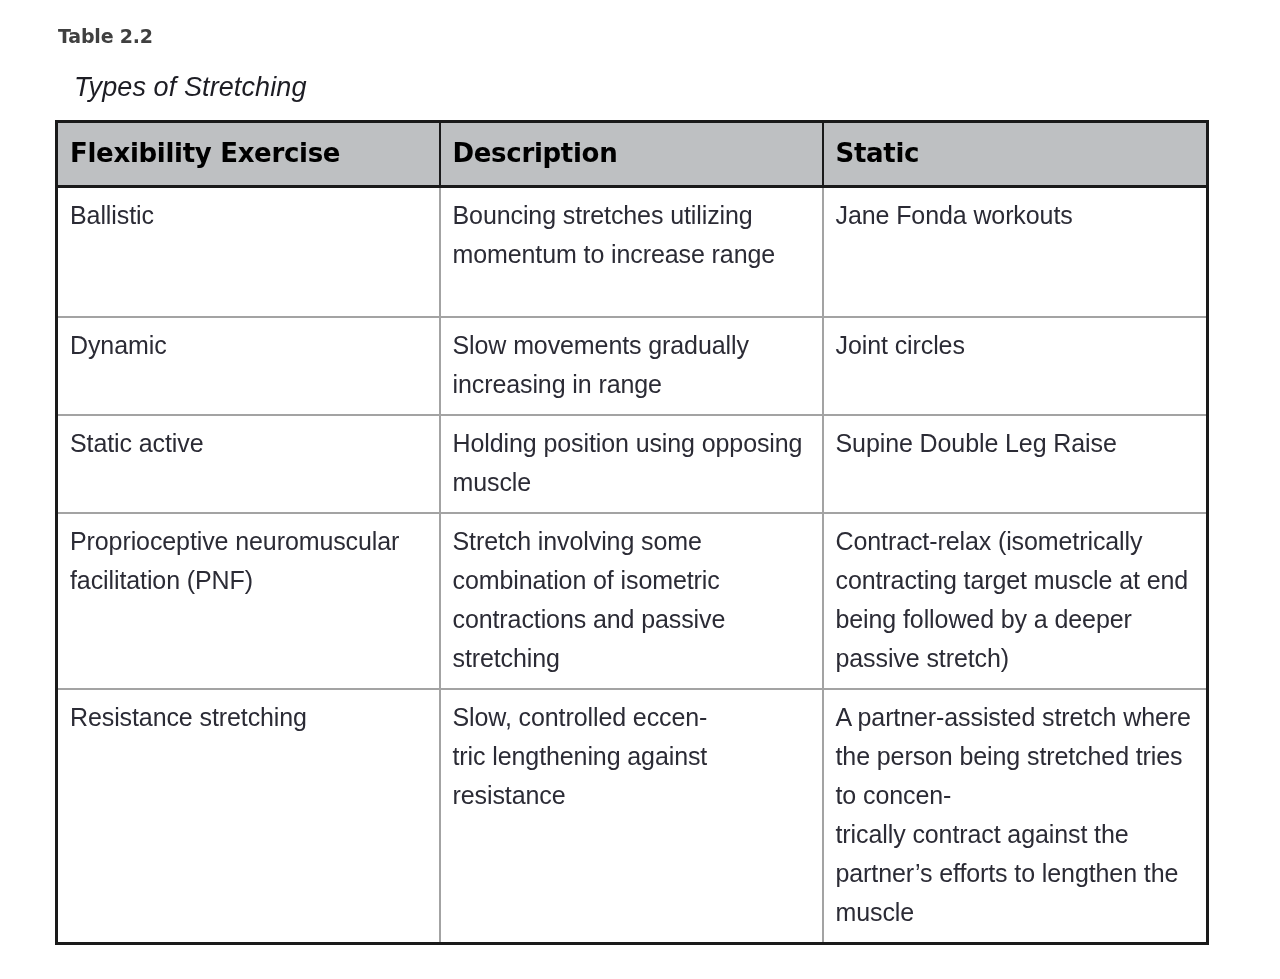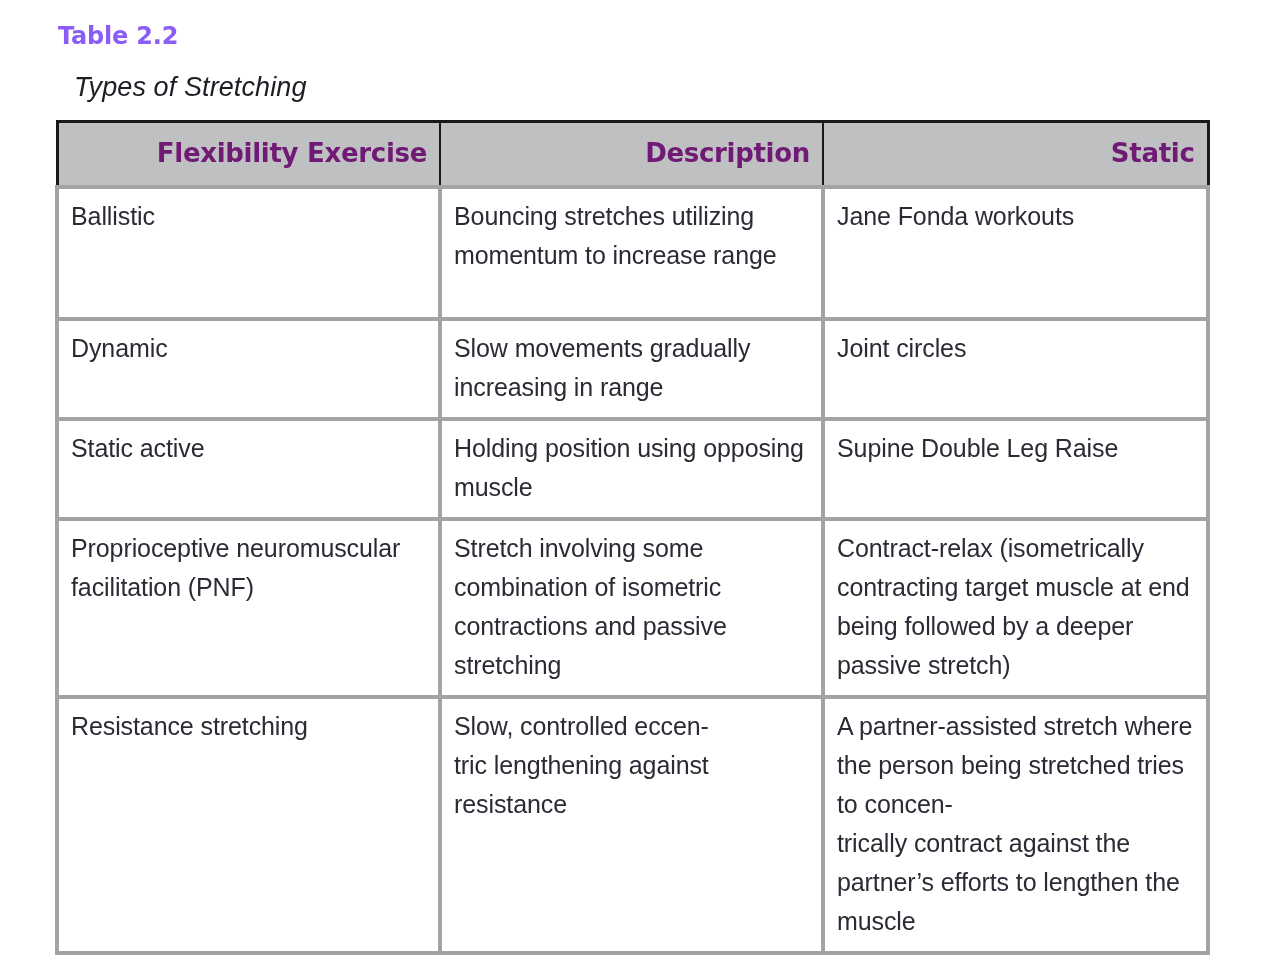--- a/index.html
+++ b/index.html
@@ -24,24 +24,24 @@
   }
 
   .caption-block {
     padding-left: 58px;
     margin-bottom: 6px;
   }
 
   .table-number {
     font-family: "DejaVu Sans", sans-serif;
     font-weight: bold;
-    font-size: 24px;
+    font-size: 19px;
     line-height: 36px;
     letter-spacing: -0.2px;
-    color: #8b5cf6;
+    color: #404040;
     margin: 0 0 2px 0;
   }
 
   .table-caption {
     font-family: "Liberation Sans", sans-serif;
     font-style: italic;
     font-size: 27px;
     line-height: 34px;
     color: #1d1d24;
     margin: 16px;
@@ -72,28 +72,27 @@
     vertical-align: middle;
     padding: 9px 12px 11px 12px;
     height: 42px;
   }
 
   .th-label {
     font-family: "DejaVu Sans", sans-serif;
     font-weight: bold;
     font-size: 26px;
     line-height: 30px;
-    color: #701a75;
+    color: #000000;
     letter-spacing: -0.3px;
     display: block;
-    text-align: right;
   }
 
   table.stretch-table tbody td {
-    border: 4px solid #a3a3a3;
+    border: 2px solid #a3a3a3;
     vertical-align: top;
     padding: 8px 12px 10px 12px;
     background: #ffffff;
   }
 
   .cell-text {
     font-family: "Liberation Sans", sans-serif;
     font-size: 25px;
     line-height: 39px;
     color: #2b2b35;

